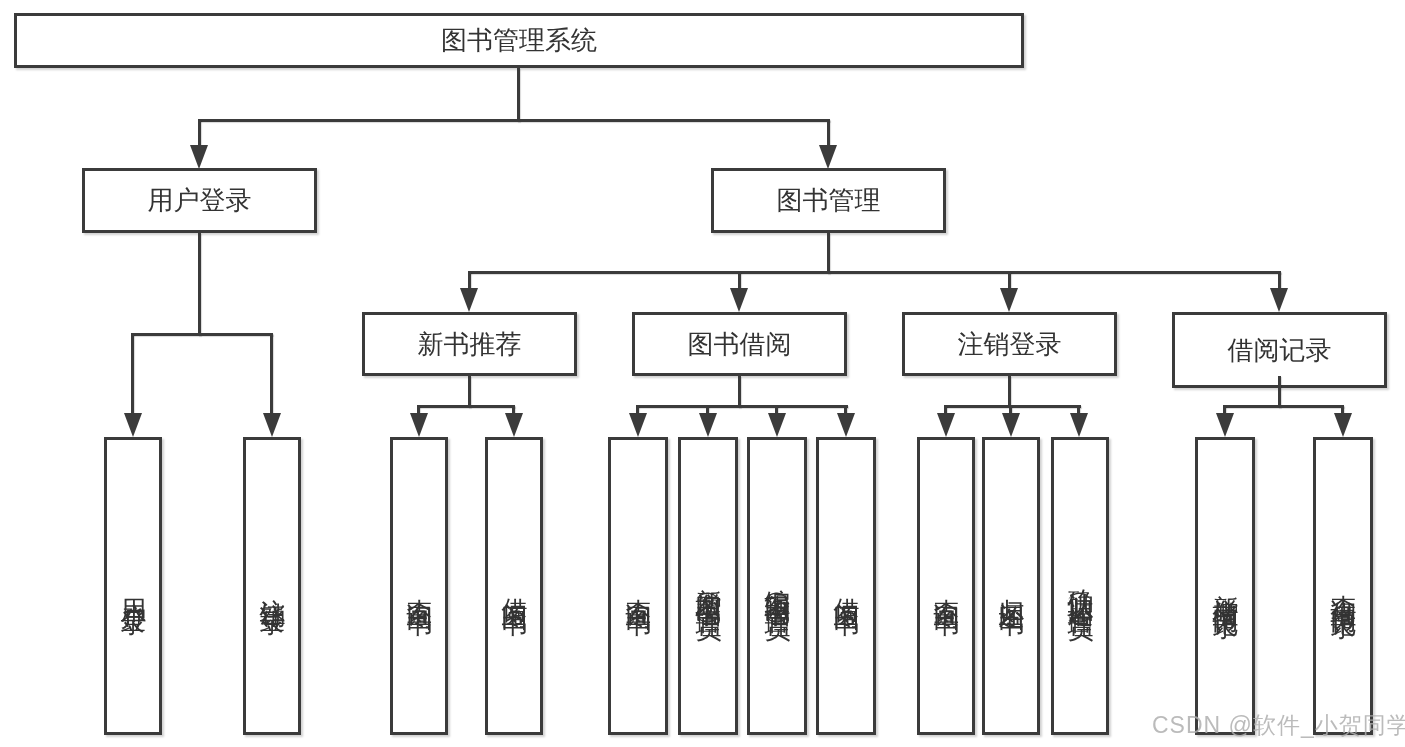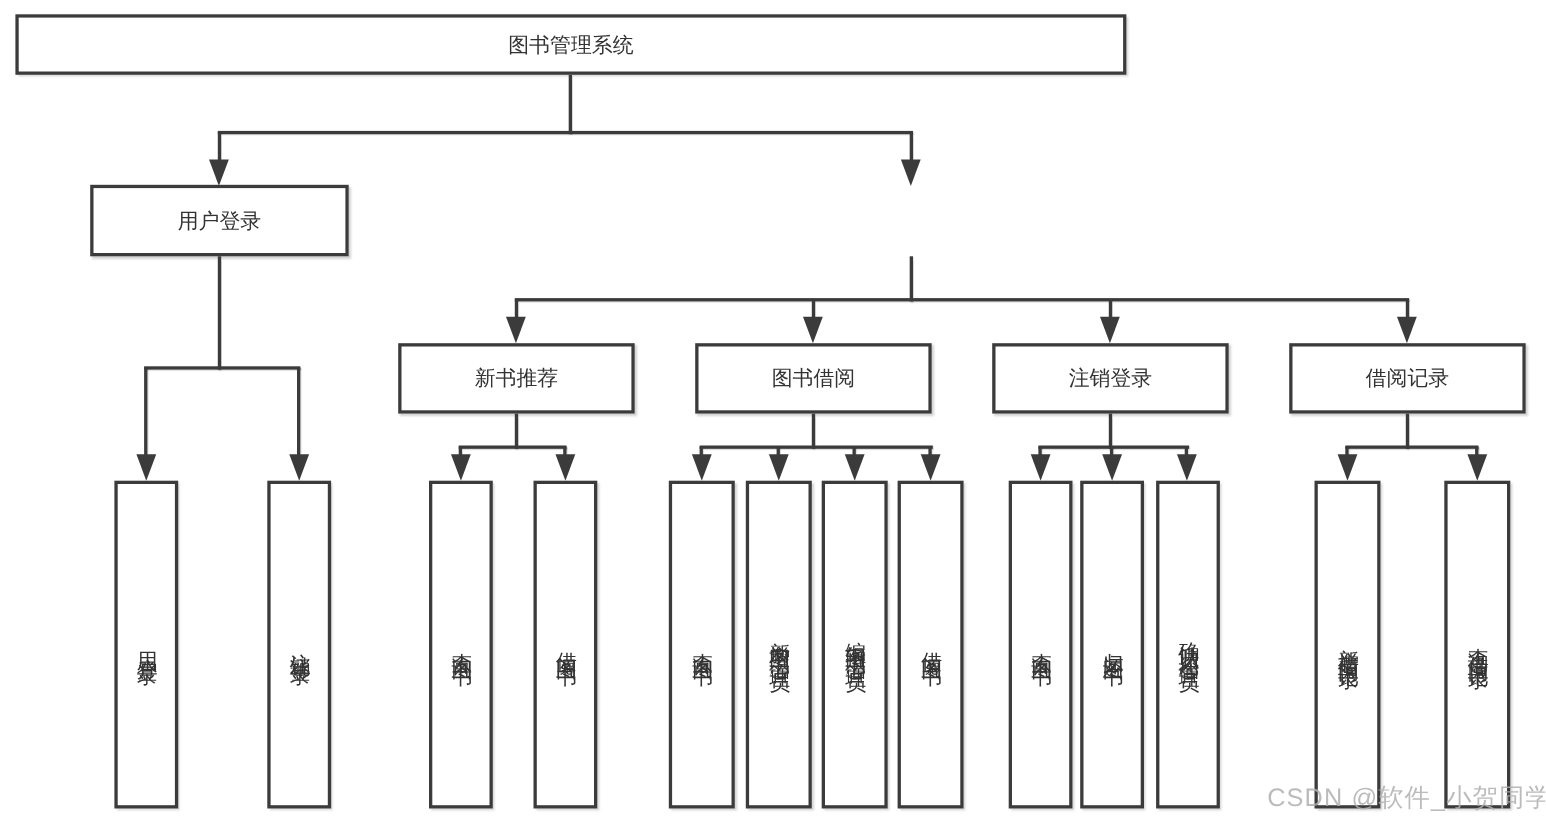--- a/index.html
+++ b/index.html
@@ -10,21 +10,21 @@
     font-family:"Liberation Sans","DejaVu Sans",sans-serif;
     overflow:hidden;
   }
   .box{
     position:absolute;
     box-sizing:border-box;
     border:3px solid #3b3b3b;
     background:#ffffff;
     display:flex;align-items:center;justify-content:center;
     color:#333333;
-    font-size:19px;
+    font-size:26px;
     box-shadow:2px 2px 2px rgba(0,0,0,0.18);
   }
   .vbox span{
     writing-mode:vertical-rl;
     text-orientation:mixed;
     letter-spacing:4px;
     line-height:1.15;
     white-space:nowrap;
   }
   .hline,.vline{position:absolute;background:#3b3b3b;box-shadow:1px 1px 1px rgba(0,0,0,0.15);}
@@ -54,20 +54,21 @@
   <div class="box" style="left:14px;top:13px;width:1010px;height:55px">图书管理系统</div>
 
   <div class="vline" style="left:517px;top:68px;height:54px"></div>
   <div class="hline" style="left:198px;top:119px;width:632px"></div>
   <div class="vline" style="left:198px;top:120px;height:26px"></div>
   <div class="arrow" style="left:190px;top:145px"></div>
   <div class="vline" style="left:827px;top:120px;height:26px"></div>
   <div class="arrow" style="left:819px;top:145px"></div>
 
   <div class="box" style="left:82px;top:168px;width:235px;height:65px">用户登录</div>
+  <div class="box" style="left:711px;top:168px;width:235px;height:65px">图书管理</div>
 
   <div class="vline" style="left:198px;top:233px;height:103px"></div>
   <div class="hline" style="left:131px;top:333px;width:142px"></div>
   <div class="vline" style="left:131px;top:334px;height:80px"></div>
   <div class="arrow" style="left:124px;top:413px"></div>
   <div class="vline" style="left:270px;top:334px;height:80px"></div>
   <div class="arrow" style="left:263px;top:413px"></div>
 
   <div class="vline" style="left:827px;top:233px;height:41px"></div>
   <div class="hline" style="left:468px;top:271px;width:813px"></div>
@@ -76,21 +77,21 @@
   <div class="vline" style="left:738px;top:272px;height:18px"></div>
   <div class="arrow" style="left:730px;top:288px"></div>
   <div class="vline" style="left:1008px;top:272px;height:18px"></div>
   <div class="arrow" style="left:1000px;top:288px"></div>
   <div class="vline" style="left:1278px;top:272px;height:18px"></div>
   <div class="arrow" style="left:1270px;top:288px"></div>
 
   <div class="box" style="left:632px;top:312px;width:215px;height:64px">图书借阅</div>
   <div class="box" style="left:362px;top:312px;width:215px;height:64px">新书推荐</div>
   <div class="box" style="left:902px;top:312px;width:215px;height:64px">注销登录</div>
-  <div class="box" style="left:1172px;top:312px;width:215px;height:64px">借阅记录</div>
+  <div class="box" style="left:1172px;top:312px;width:215px;height:76px">借阅记录</div>
 
   <div class="vline" style="left:468px;top:376px;height:32px"></div>
   <div class="hline" style="left:417px;top:405px;width:98px"></div>
   <div class="vline" style="left:417px;top:406px;height:8px"></div>
   <div class="arrow" style="left:410px;top:413px"></div>
   <div class="vline" style="left:512px;top:406px;height:8px"></div>
   <div class="arrow" style="left:505px;top:413px"></div>
 
   <div class="vline" style="left:738px;top:376px;height:32px"></div>
   <div class="hline" style="left:636px;top:405px;width:212px"></div>

